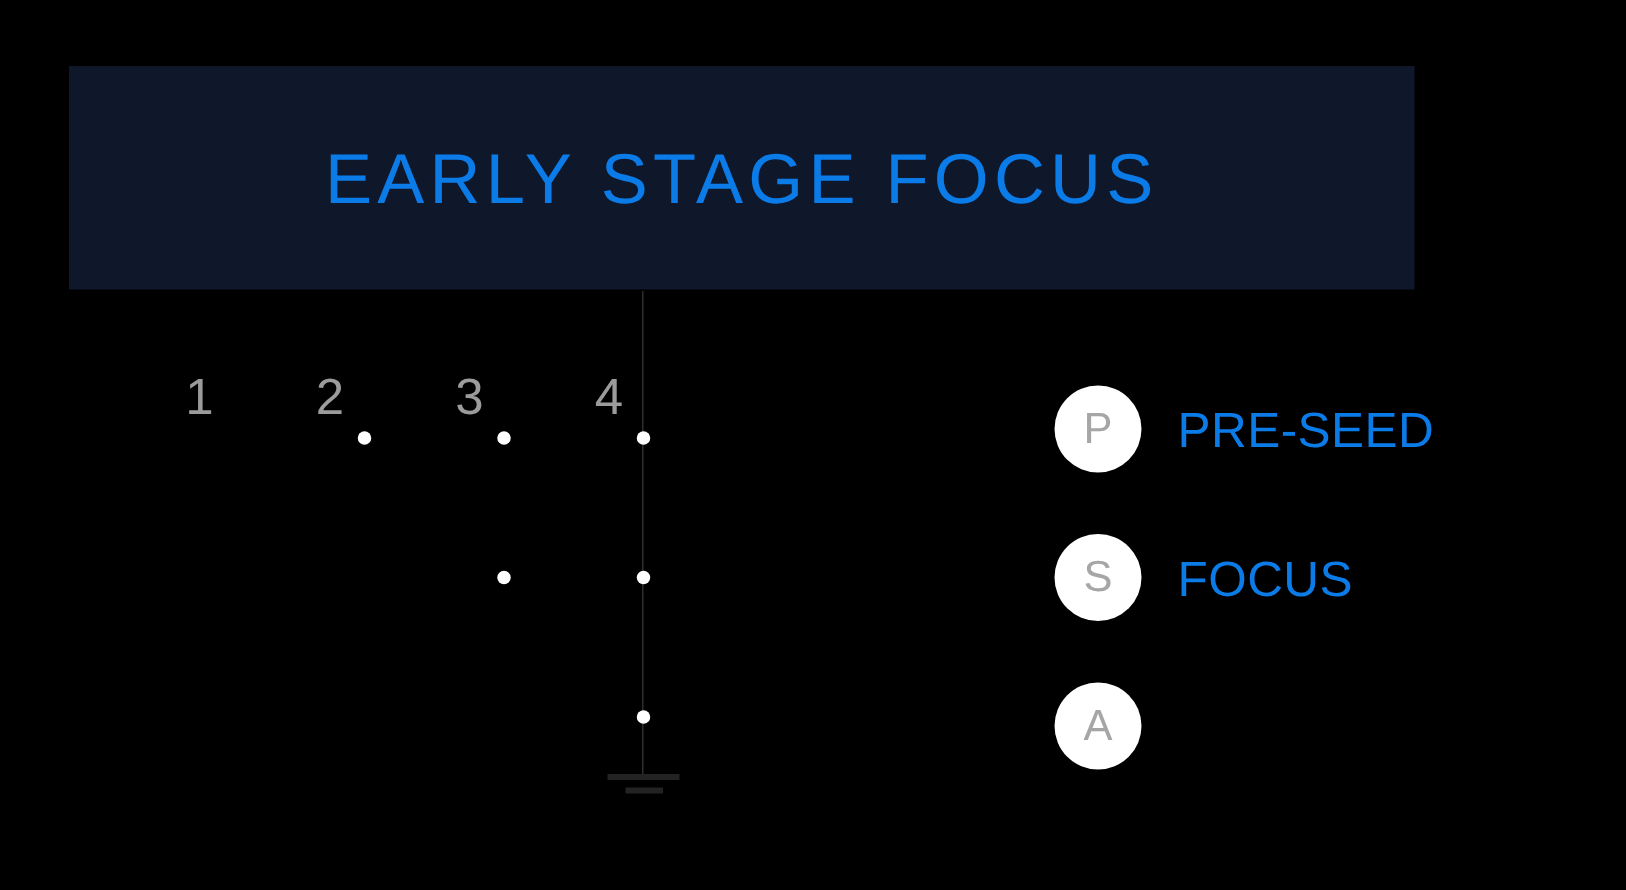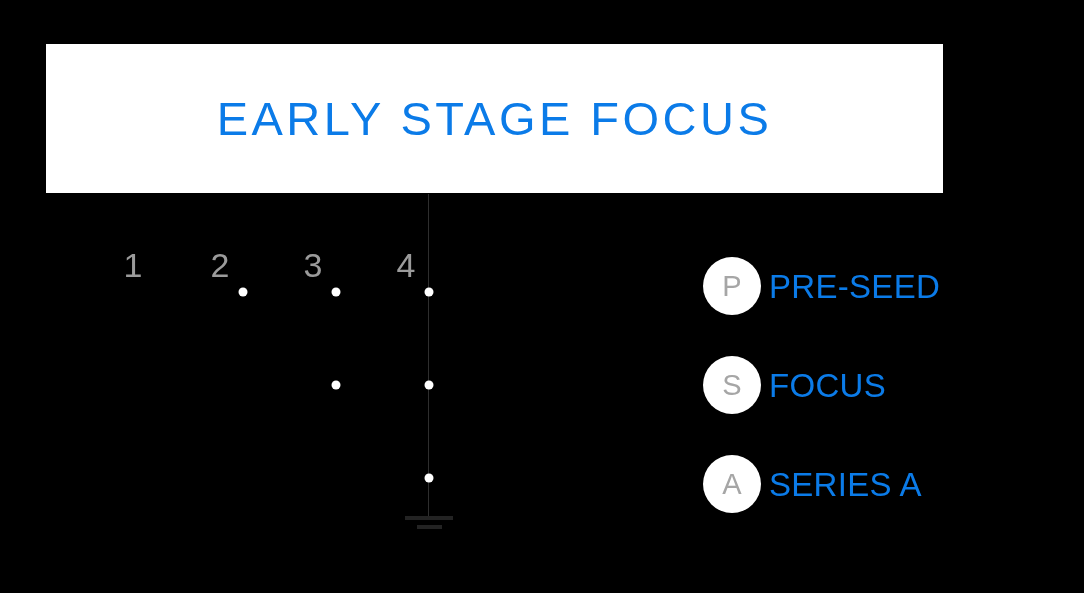--- a/index.html
+++ b/index.html
@@ -16,21 +16,21 @@
     font-family: "Liberation Sans", sans-serif;
   }
 
   
   #title-banner {
     position: absolute;
     left: 46px;
     top: 44px;
     width: 897px;
     height: 149px;
-    background: #ffffff;
+    background: #0f172a;
     display: flex;
     align-items: center;
     justify-content: center;
   }
   #title-text {
     color: #0b7be8;
     font-family: "Liberation Sans", sans-serif;
     font-size: 47px;
     font-weight: 400;
     letter-spacing: 3.5px;
@@ -123,21 +123,21 @@
     display: flex;
     align-items: center;
     justify-content: center;
     color: #a6a6a6;
     font-family: "Liberation Sans", sans-serif;
     font-size: 29px;
     font-weight: 400;
     line-height: 1;
   }
   .legend-label {
-    margin-left: 8px;
+    margin-left: 24px;
     color: #0b7be8;
     font-family: "Liberation Sans", sans-serif;
     font-size: 33px;
     font-weight: 400;
     letter-spacing: 0.3px;
     white-space: nowrap;
     line-height: 1;
   }
 </style>
 </head>
@@ -173,17 +173,16 @@
       <div class="legend-row">
         <div class="legend-badge">P</div>
         <div class="legend-label">PRE-SEED</div>
       </div>
       <div class="legend-row">
         <div class="legend-badge">S</div>
         <div class="legend-label">FOCUS</div>
       </div>
       <div class="legend-row">
         <div class="legend-badge">A</div>
-        <div class="legend-label">SERIES A</div>
       </div>
     </div>
 
 </div>
 
 </body></html>

